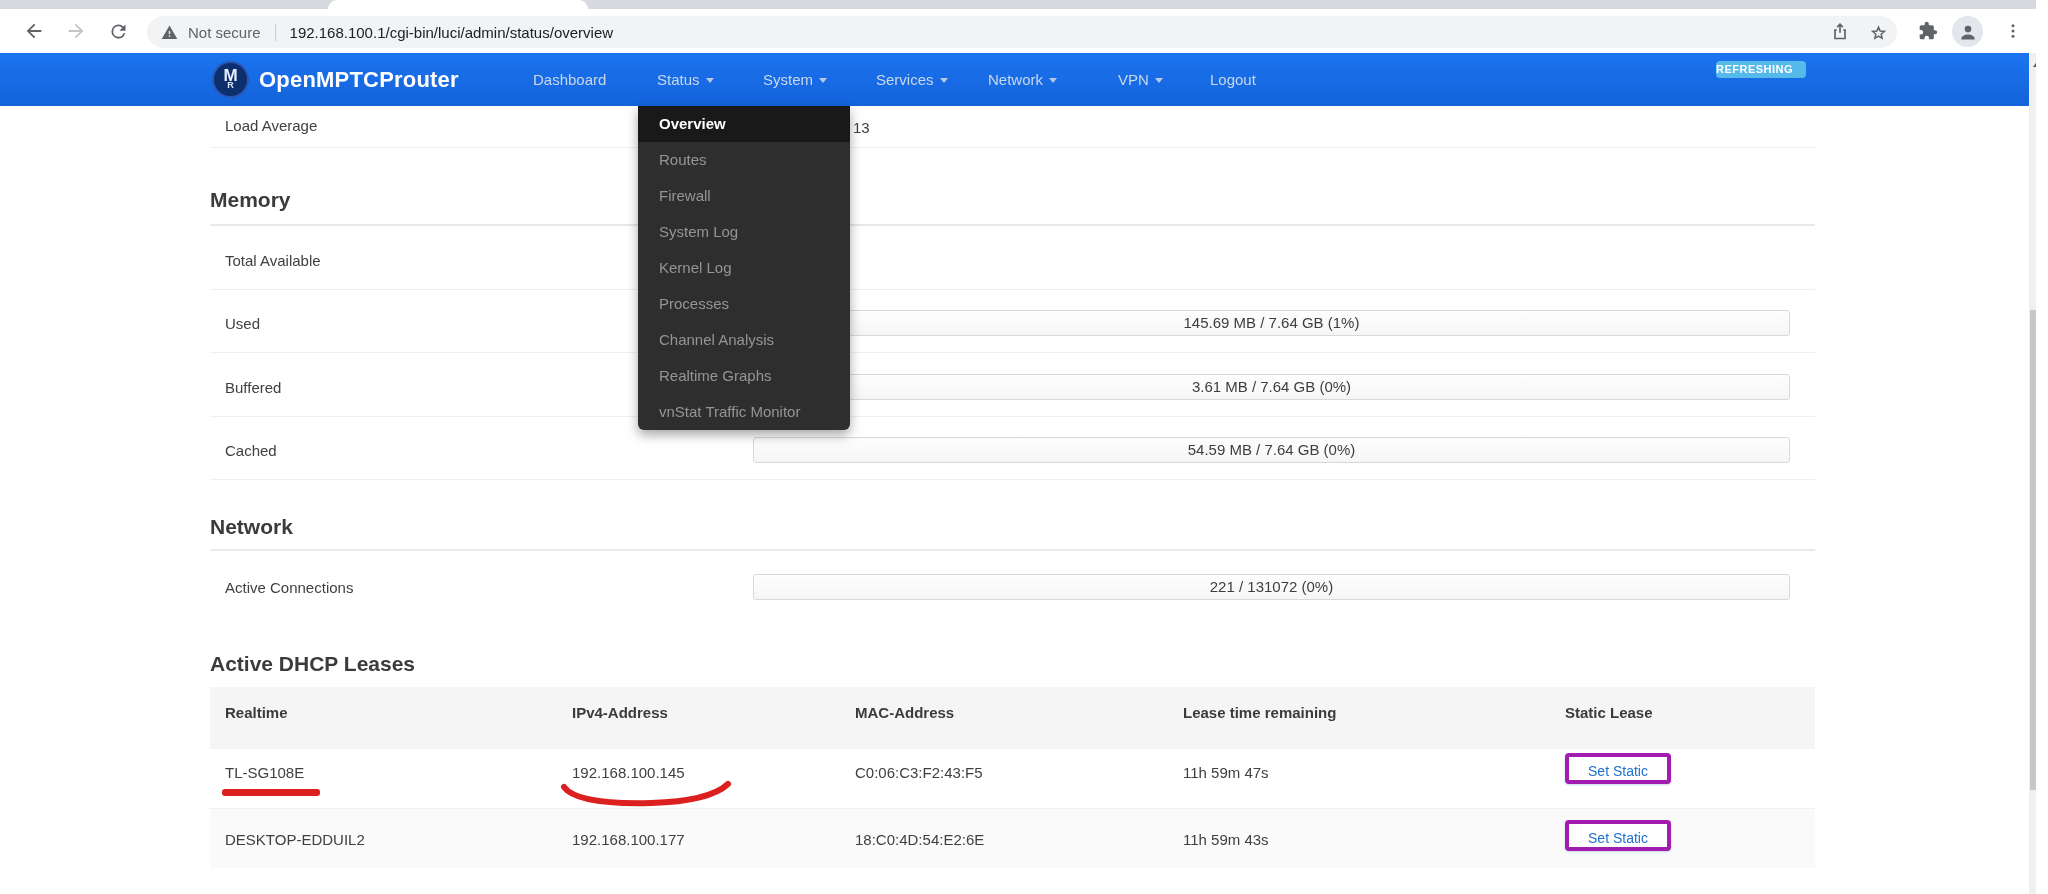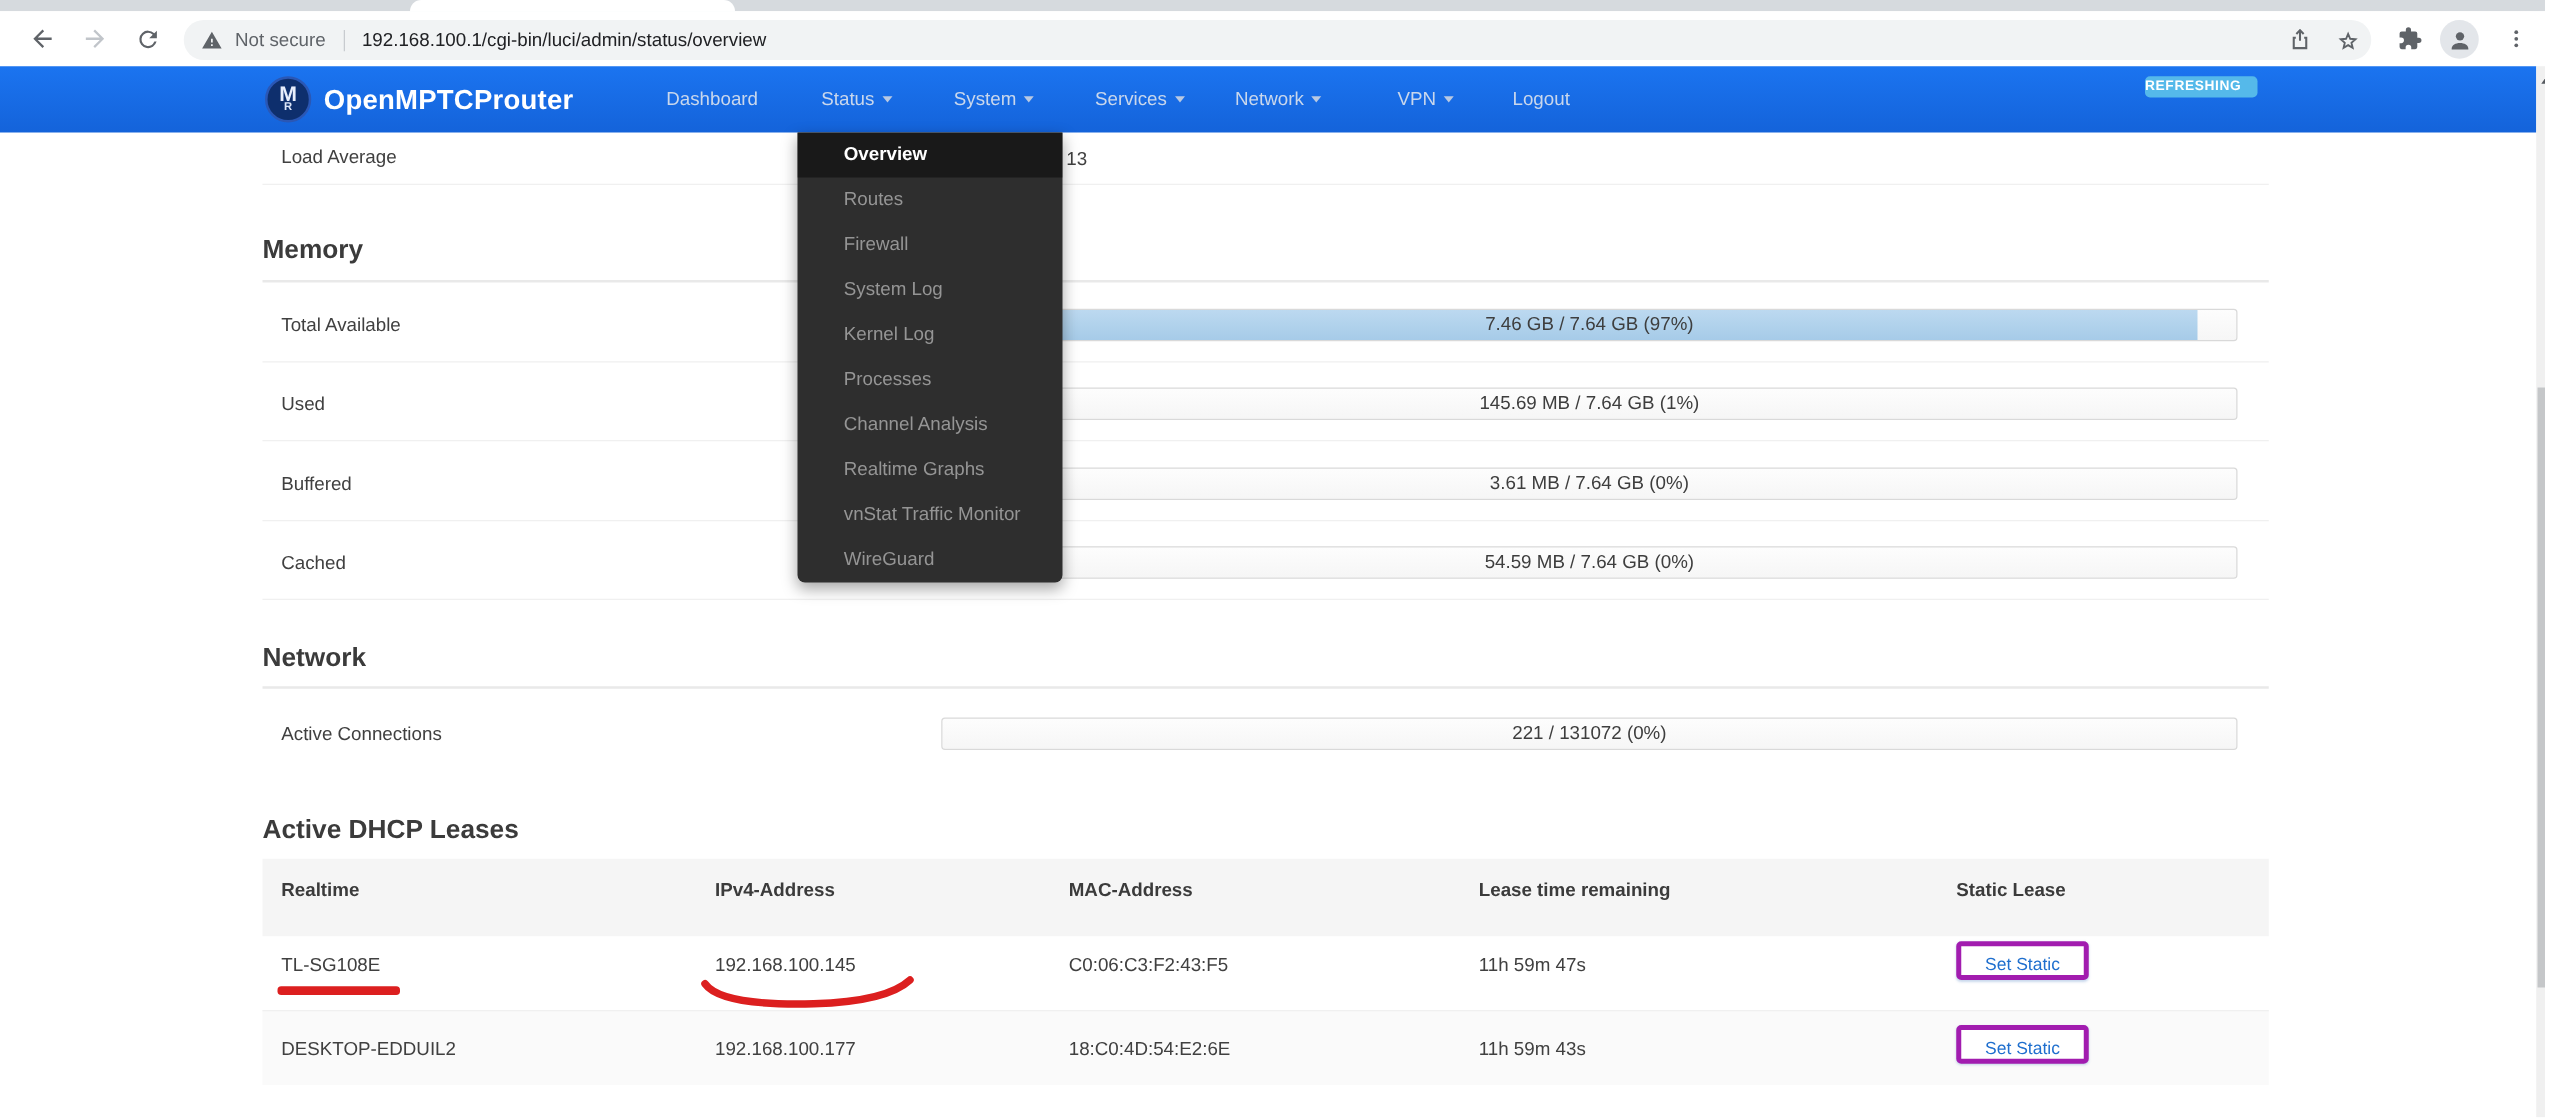--- a/index.html
+++ b/index.html
@@ -23,21 +23,21 @@
   .logo-circle { left:212px; top:61px; width:37px; height:37px; border-radius:50%; background:#0e2f6d; border:2px solid #2a57b5; color:#fff; }
   .logo-m { position:absolute; left:0; right:0; top:3px; text-align:center; font-size:17px; font-weight:bold; color:#e8eefc; }
   .logo-r { position:absolute; left:0; right:0; top:17px; text-align:center; font-size:9px; font-weight:bold; color:#dbe5f8; }
   .brand { left:259px; top:67px; color:#ffffff; font-size:22px; font-weight:700; letter-spacing:0.2px; }
   .nav-item { top:71px; color:#c9d7ec; font-size:15px; cursor:pointer; white-space:nowrap; }
   .caret { display:inline-block; width:0; height:0; border-left:4px solid transparent; border-right:4px solid transparent; border-top:5px solid #b9c9e2; margin-left:6px; vertical-align:2px; }
   .badge-refresh { left:1716px; top:61px; width:90px; height:17px; border-radius:4px; text-align:left; line-height:17px; font-size:11px; font-weight:bold; color:#fff; letter-spacing:0.5px; }
 
   
   .dropdown { left:638px; top:106px; width:212px; background:#2e2e2e; border-radius:0 0 6px 6px; box-shadow:0 5px 12px rgba(0,0,0,0.35); z-index:30; overflow:hidden; }
-  .dd-item { height:36px; line-height:36px; padding-left:37px; font-size:15px; color:#959595; cursor:pointer; }
+  .dd-item { height:36px; line-height:36px; padding-left:21px; font-size:15px; color:#959595; cursor:pointer; }
   .dd-item.active { background:#191919; color:#ffffff; font-weight:bold; }
 
   
   .lbl { font-size:15px; color:#404040; }
   .heading { font-size:21px; font-weight:bold; color:#3b3b3b; }
   .hrline { height:2px; background:#e9e9e9; }
   .rowline { height:1px; background:#f0f0f0; }
   .pbar { left:753px; width:1037px; height:26px; border:1px solid #d9d9d9; border-radius:3px; background:linear-gradient(180deg,#fdfdfd,#f6f6f6); overflow:hidden; }
   .pbar .fill { position:absolute; left:0; top:0; bottom:0; width:0; background:linear-gradient(180deg,#bcd9f0,#a6cbe8); }
   .pbar .txt { position:absolute; left:0; right:0; top:0; bottom:0; text-align:center; line-height:24px; font-size:15px; color:#3e3e3e; }
@@ -139,35 +139,30 @@
   <div class="abs dropdown">
     <div class="dd-item active">Overview</div>
     <div class="dd-item">Routes</div>
     <div class="dd-item">Firewall</div>
     <div class="dd-item">System Log</div>
     <div class="dd-item">Kernel Log</div>
     <div class="dd-item">Processes</div>
     <div class="dd-item">Channel Analysis</div>
     <div class="dd-item">Realtime Graphs</div>
     <div class="dd-item">vnStat Traffic Monitor</div>
-    <div class="dd-item">WireGuard</div>
   </div>
 
   <div class="abs lbl" style="left:225px; top:117px;">Load Average</div>
   <div class="abs lbl" style="left:853px; top:119px;">13</div>
   <div class="abs rowline" style="left:210px; top:147px; width:1605px;"></div>
 
   <div class="abs heading" style="left:210px; top:188px;">Memory</div>
   <div class="abs hrline" style="left:210px; top:224px; width:1605px;"></div>
 
   <div class="abs lbl" style="left:225px; top:252px;">Total Available</div>
-  <div class="abs pbar" style="top:247px;">
-    <div class="fill" style="width: 97%;"></div>
-    <div class="txt">7.46 GB / 7.64 GB (97%)</div>
-  </div>
   <div class="abs rowline" style="left:210px; top:289px; width:1605px;"></div>
 
   <div class="abs lbl" style="left:225px; top:315px;">Used</div>
   <div class="abs pbar" style="top:310px;">
     <div class="fill" style="width: 1%;"></div>
     <div class="txt">145.69 MB / 7.64 GB (1%)</div>
   </div>
   <div class="abs rowline" style="left:210px; top:352px; width:1605px;"></div>
 
   <div class="abs lbl" style="left:225px; top:379px;">Buffered</div>

